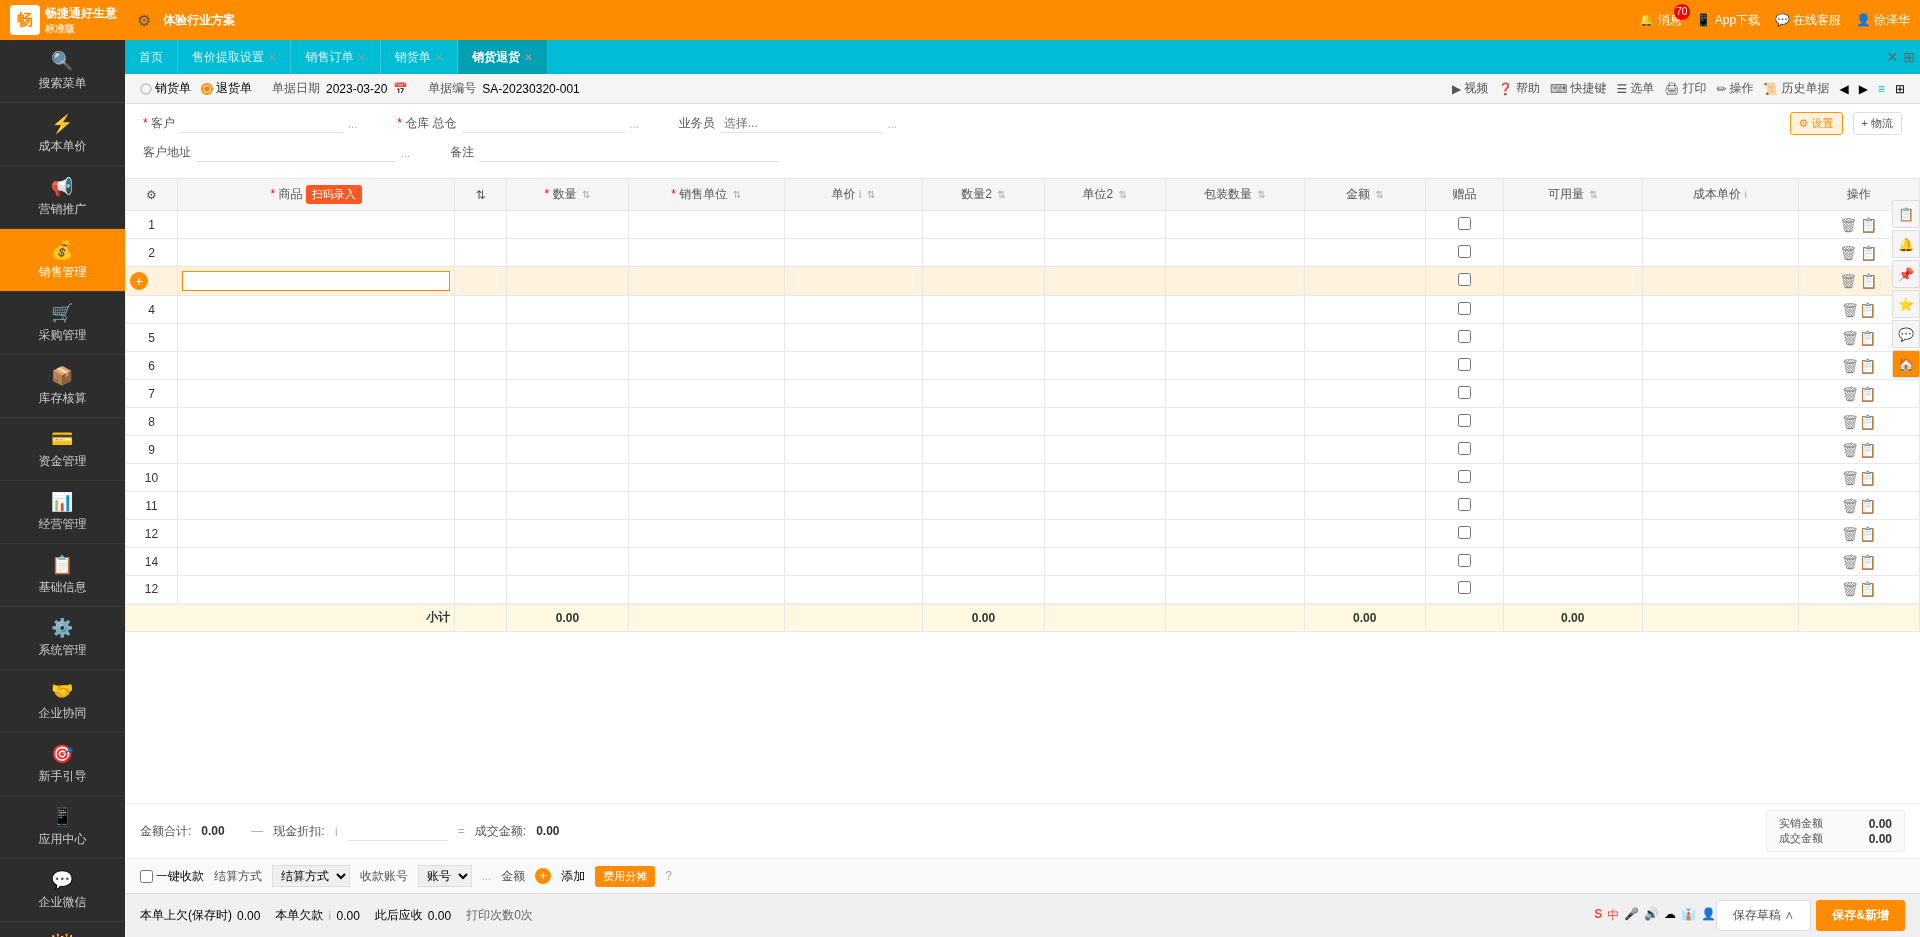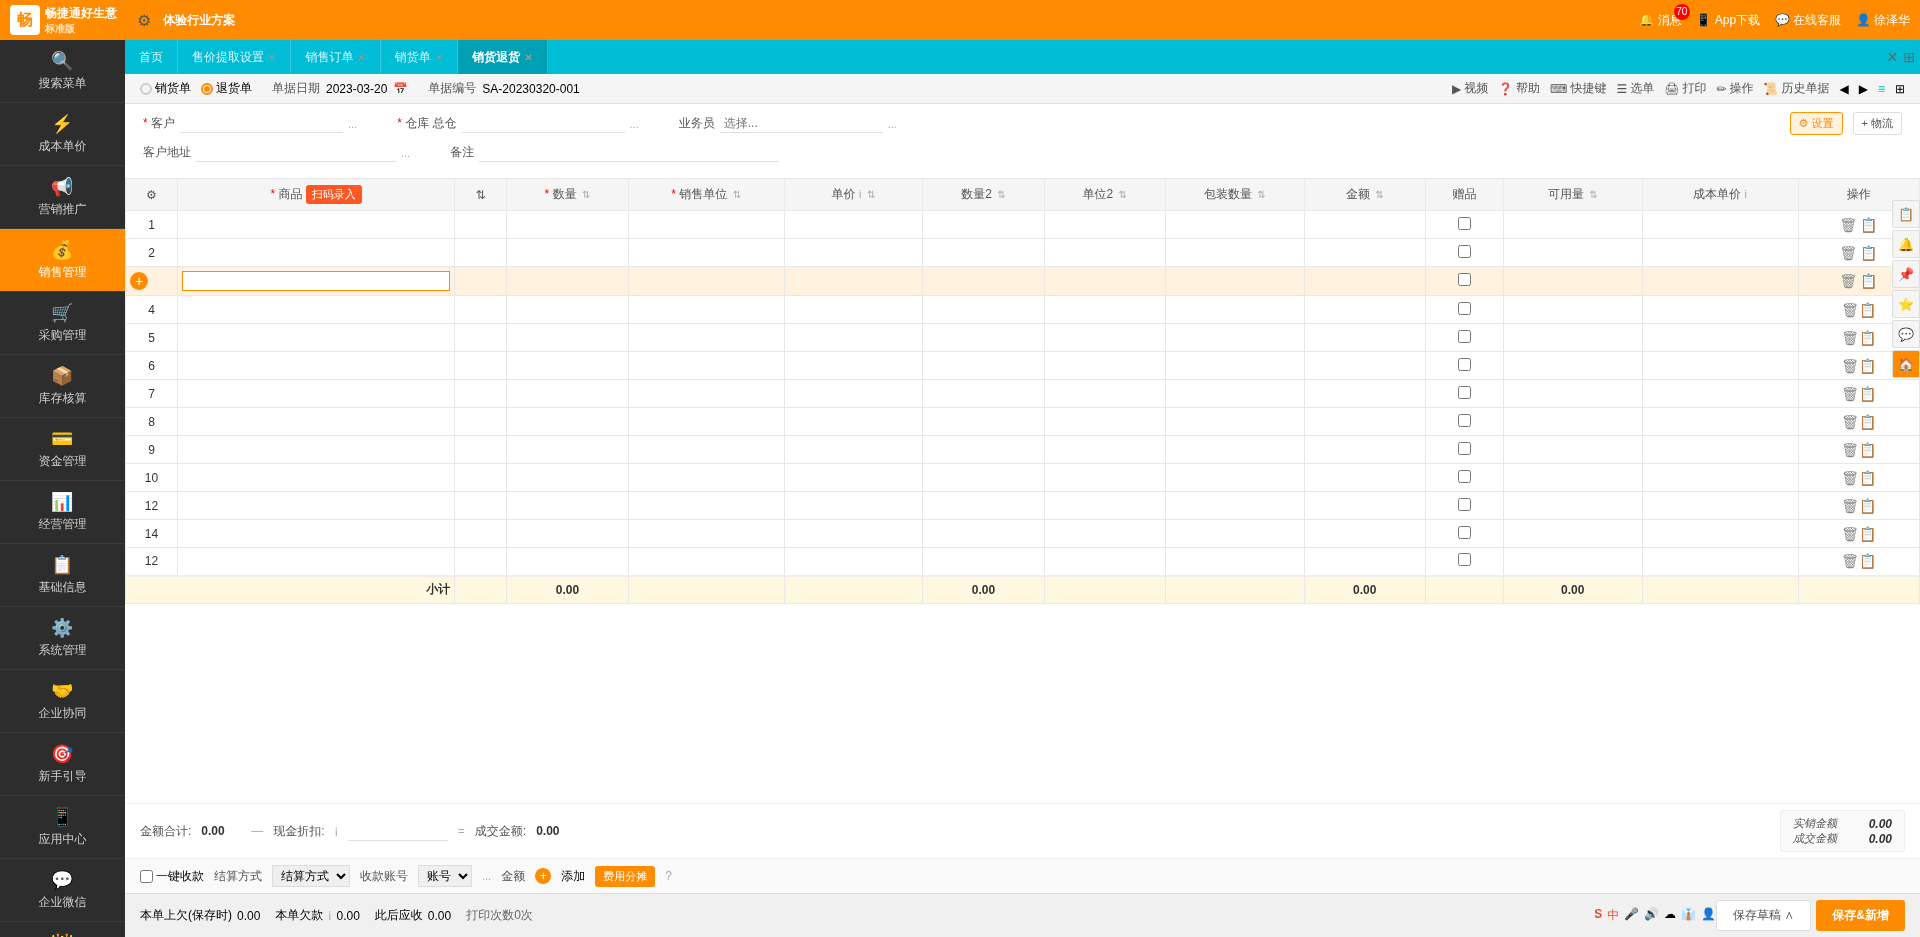--- a/index.html
+++ b/index.html
@@ -276,21 +276,21 @@
     }
     .btn-save {
       padding: 6px 16px;
       background: #ff8c00;
       border: none;
       cursor: pointer;
       border-radius: 3px;
       color: white;
       font-weight: bold;
     }
-    .right-panel-row { display: flex; align-items: center; gap: 5px; font-style: italic; }
+    .right-panel-row { display: flex; align-items: center; gap: 19px; }
     .right-panel-label { color: #555; font-size: 11px; }
     .right-panel-value { color: #333; font-weight: bold; min-width: 50px; text-align: right; }
     .fee-btn {
       background: #ff8c00;
       color: white;
       border: none;
       padding: 3px 8px;
       border-radius: 3px;
       cursor: pointer;
       font-size: 11px;
@@ -865,20 +865,36 @@
                 <td></td>
                 <td></td>
                 <td></td>
                 <td></td>
                 <td class="checkbox-cell"><input type="checkbox" style=""></td>
                 <td></td>
                 <td></td>
                 <td><button class="action-btn">🗑</button><button class="action-btn">📋</button></td>
               </tr>
             <tr>
+                <td class="row-number">11</td>
+                <td></td>
+                <td></td>
+                <td></td>
+                <td></td>
+                <td></td>
+                <td></td>
+                <td></td>
+                <td></td>
+                <td></td>
+                <td class="checkbox-cell"><input type="checkbox" style=""></td>
+                <td></td>
+                <td></td>
+                <td><button class="action-btn">🗑</button><button class="action-btn">📋</button></td>
+              </tr>
+            <tr>
                 <td class="row-number">12</td>
                 <td></td>
                 <td></td>
                 <td></td>
                 <td></td>
                 <td></td>
                 <td></td>
                 <td></td>
                 <td></td>
                 <td></td>

